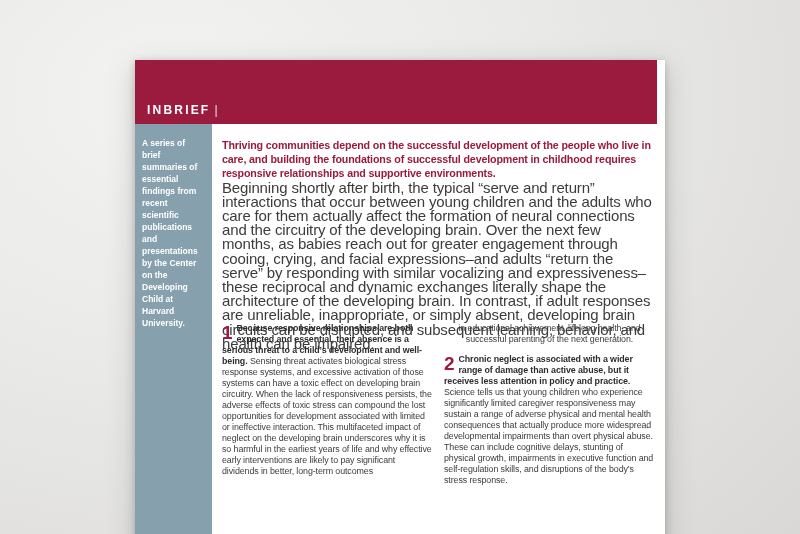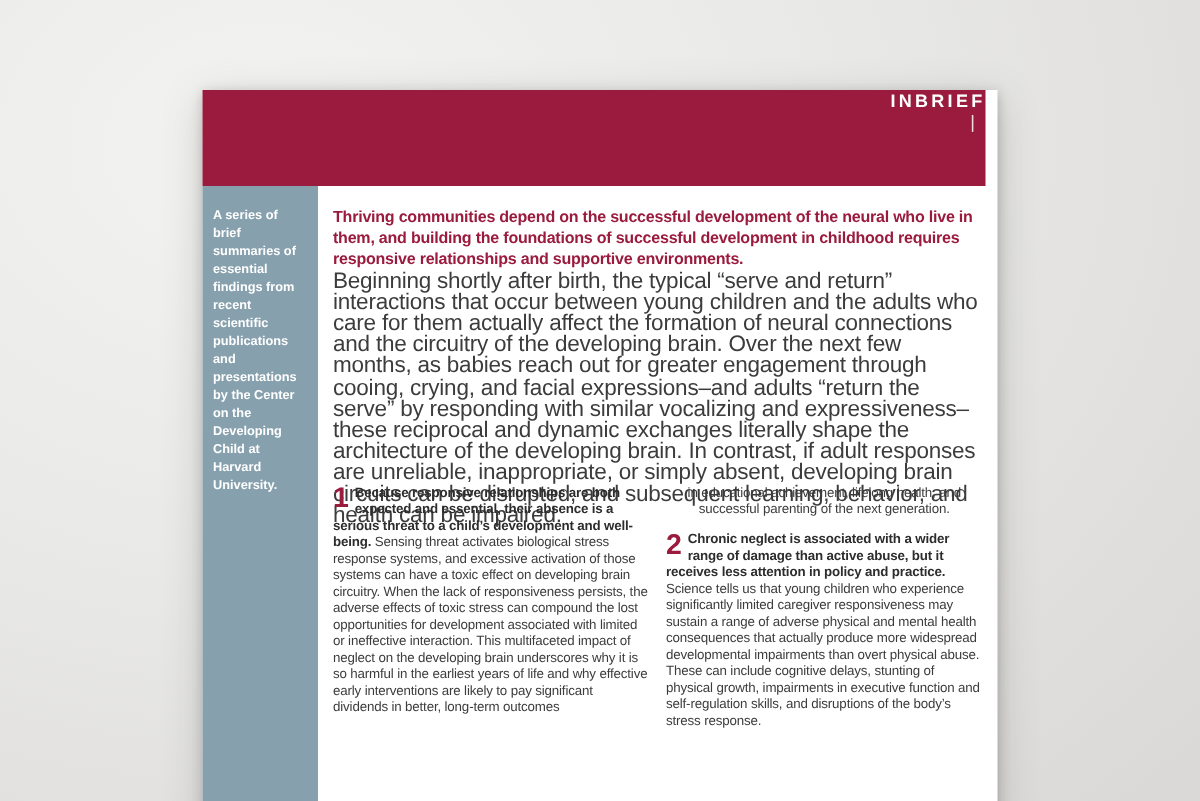--- a/index.html
+++ b/index.html
@@ -17,21 +17,20 @@
     background: #ffffff;
     box-shadow: 0 2px 7px rgba(90,90,90,0.35), 0 8px 26px rgba(90,90,90,0.28);
   }
   .masthead {
     position: absolute; left: 0; top: 0;
     width: 522px; height: 64px;
     background: var(--masthead-maroon, #9a1b3d);
     display: flex; align-items: flex-end;
     padding: 0 0 7px 12px;
     color: #ffffff;
-    flex-direction: column;
   }
   .brand { font-weight: bold; font-size: 12px; letter-spacing: 2.2px; }
   .sep   { font-weight: normal; font-size: 12px; margin: 0 7px 0 4px; opacity: 0.85; }
   .doc-title { font-size: 11.5px; letter-spacing: 5px; }
   .sidebar {
     position: absolute; left: 0; top: 64px; bottom: 0;
     width: 77px;
     background: var(--sidebar-blue-gray, #86a0ad);
     padding: 13px 7px 0 7px;
   }
@@ -74,21 +73,21 @@
       <span class="brand">INBRIEF</span>
       <span class="sep">|</span>
     </header>
 
     <aside class="sidebar">
       <p>A series of brief summaries of essential findings from recent scientific publications and presentations by the Center on the Developing Child at Harvard University.</p>
     </aside>
 
     <main class="content">
 
-      <p class="lead">Thriving communities depend on the successful development of the neural who live in them, and building the foundations of successful development in childhood requires responsive relationships and supportive environments.</p>
+      <p class="lead">Thriving communities depend on the successful development of the people who live in care, and building the foundations of successful development in childhood requires responsive relationships and supportive environments.</p>
       <p class="intro-body">Beginning shortly after birth, the typical “serve and return” interactions that occur between young children and the adults who care for them actually affect the formation of neural connections and the circuitry of the developing brain. Over the next few months, as babies reach out for greater engagement through cooing, crying, and facial expressions–and adults “return the serve” by responding with similar vocalizing and expressiveness–these reciprocal and dynamic exchanges literally shape the architecture of the developing brain. In contrast, if adult responses are unreliable, inappropriate, or simply absent, developing brain circuits can be disrupted, and subsequent learning, behavior, and health can be impaired.</p>
 
       <div class="columns">
         <div class="col">
           <p><span class="pt-num">1</span><span class="pt-lead">Because responsive relationships are both expected and essential, their absence is a serious threat to a child’s development and well-being.</span> <span>Sensing threat activates biological stress response systems, and excessive activation of those systems can have a toxic effect on developing brain circuitry. When the lack of responsiveness persists, the adverse effects of toxic stress can compound the lost opportunities for development associated with limited or ineffective interaction. This multifaceted impact of neglect on the developing brain underscores why it is so harmful in the earliest years of life and why effective early interventions are likely to pay significant dividends in better, long-term outcomes</span></p>
         </div>
         <div class="col">
           <p class="carry">in educational achievement, lifelong health, and successful parenting of the next generation.</p>
           <p><span class="pt-num">2</span><span class="pt-lead">Chronic neglect is associated with a wider range of damage than active abuse, but it receives less attention in policy and practice.</span> <span>Science tells us that young children who experience significantly limited caregiver responsiveness may sustain a range of adverse physical and mental health consequences that actually produce more widespread developmental impairments than overt physical abuse. These can include cognitive delays, stunting of physical growth, impairments in executive function and self-regulation skills, and disruptions of the body’s stress response.</span></p>
         </div>

